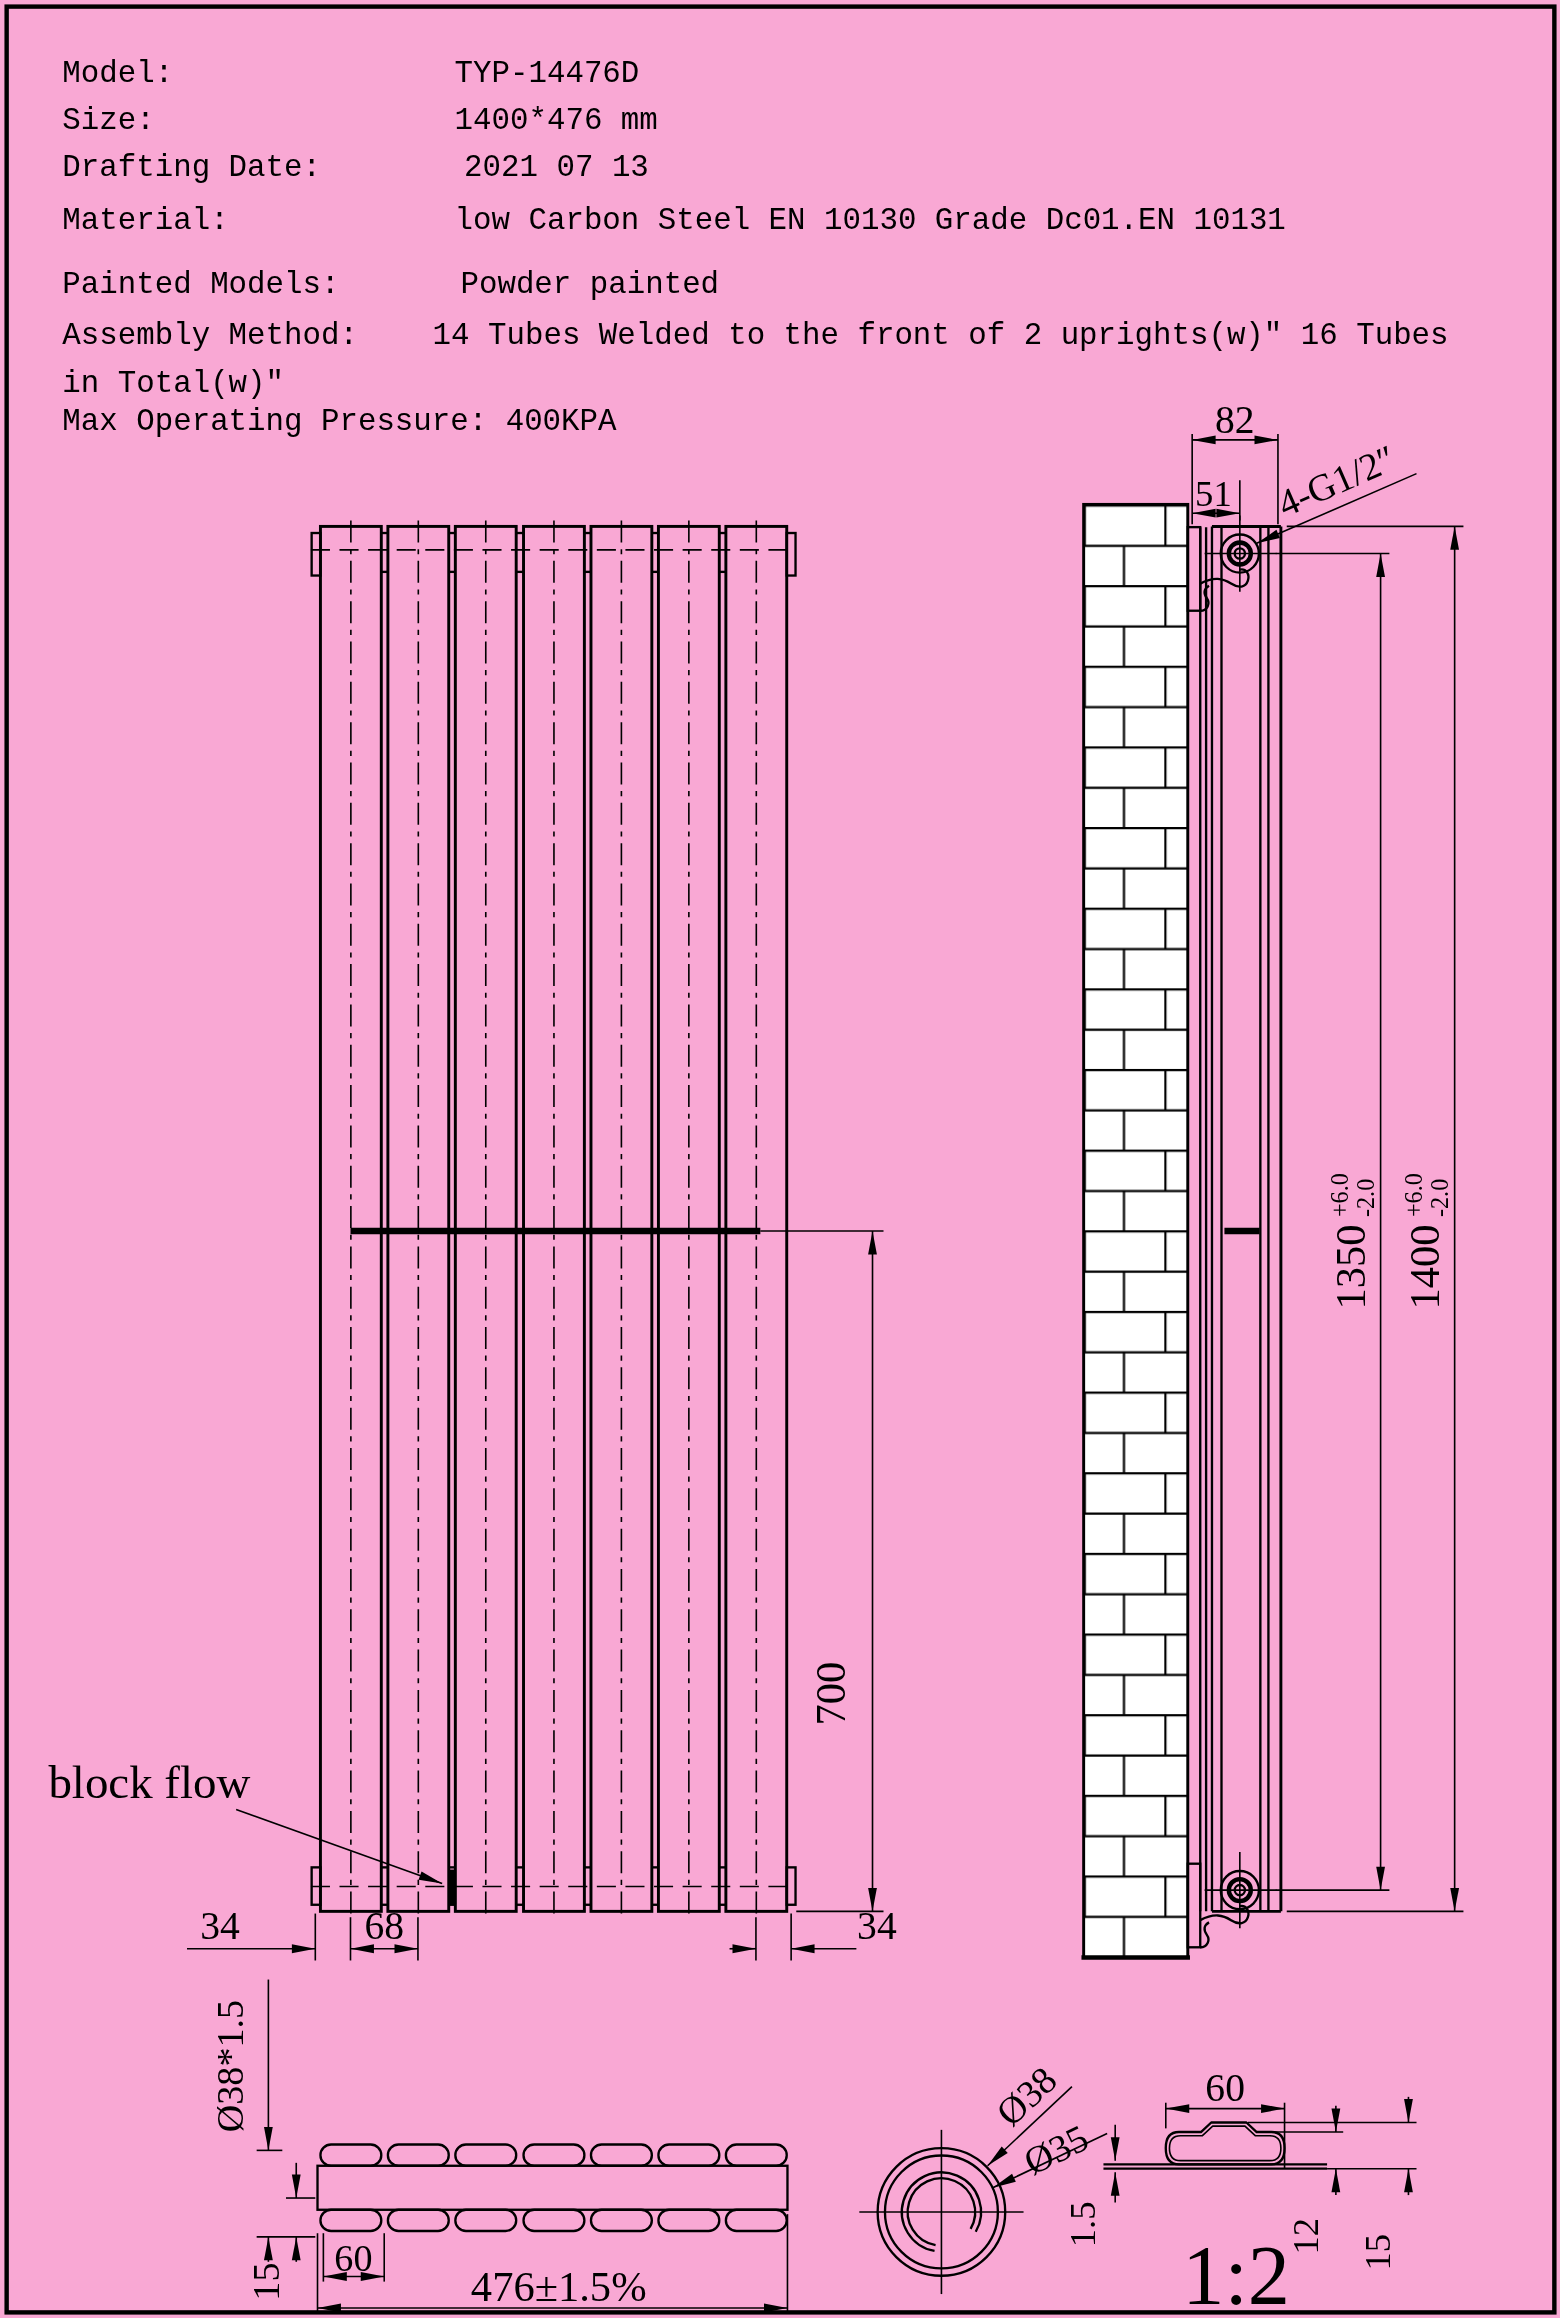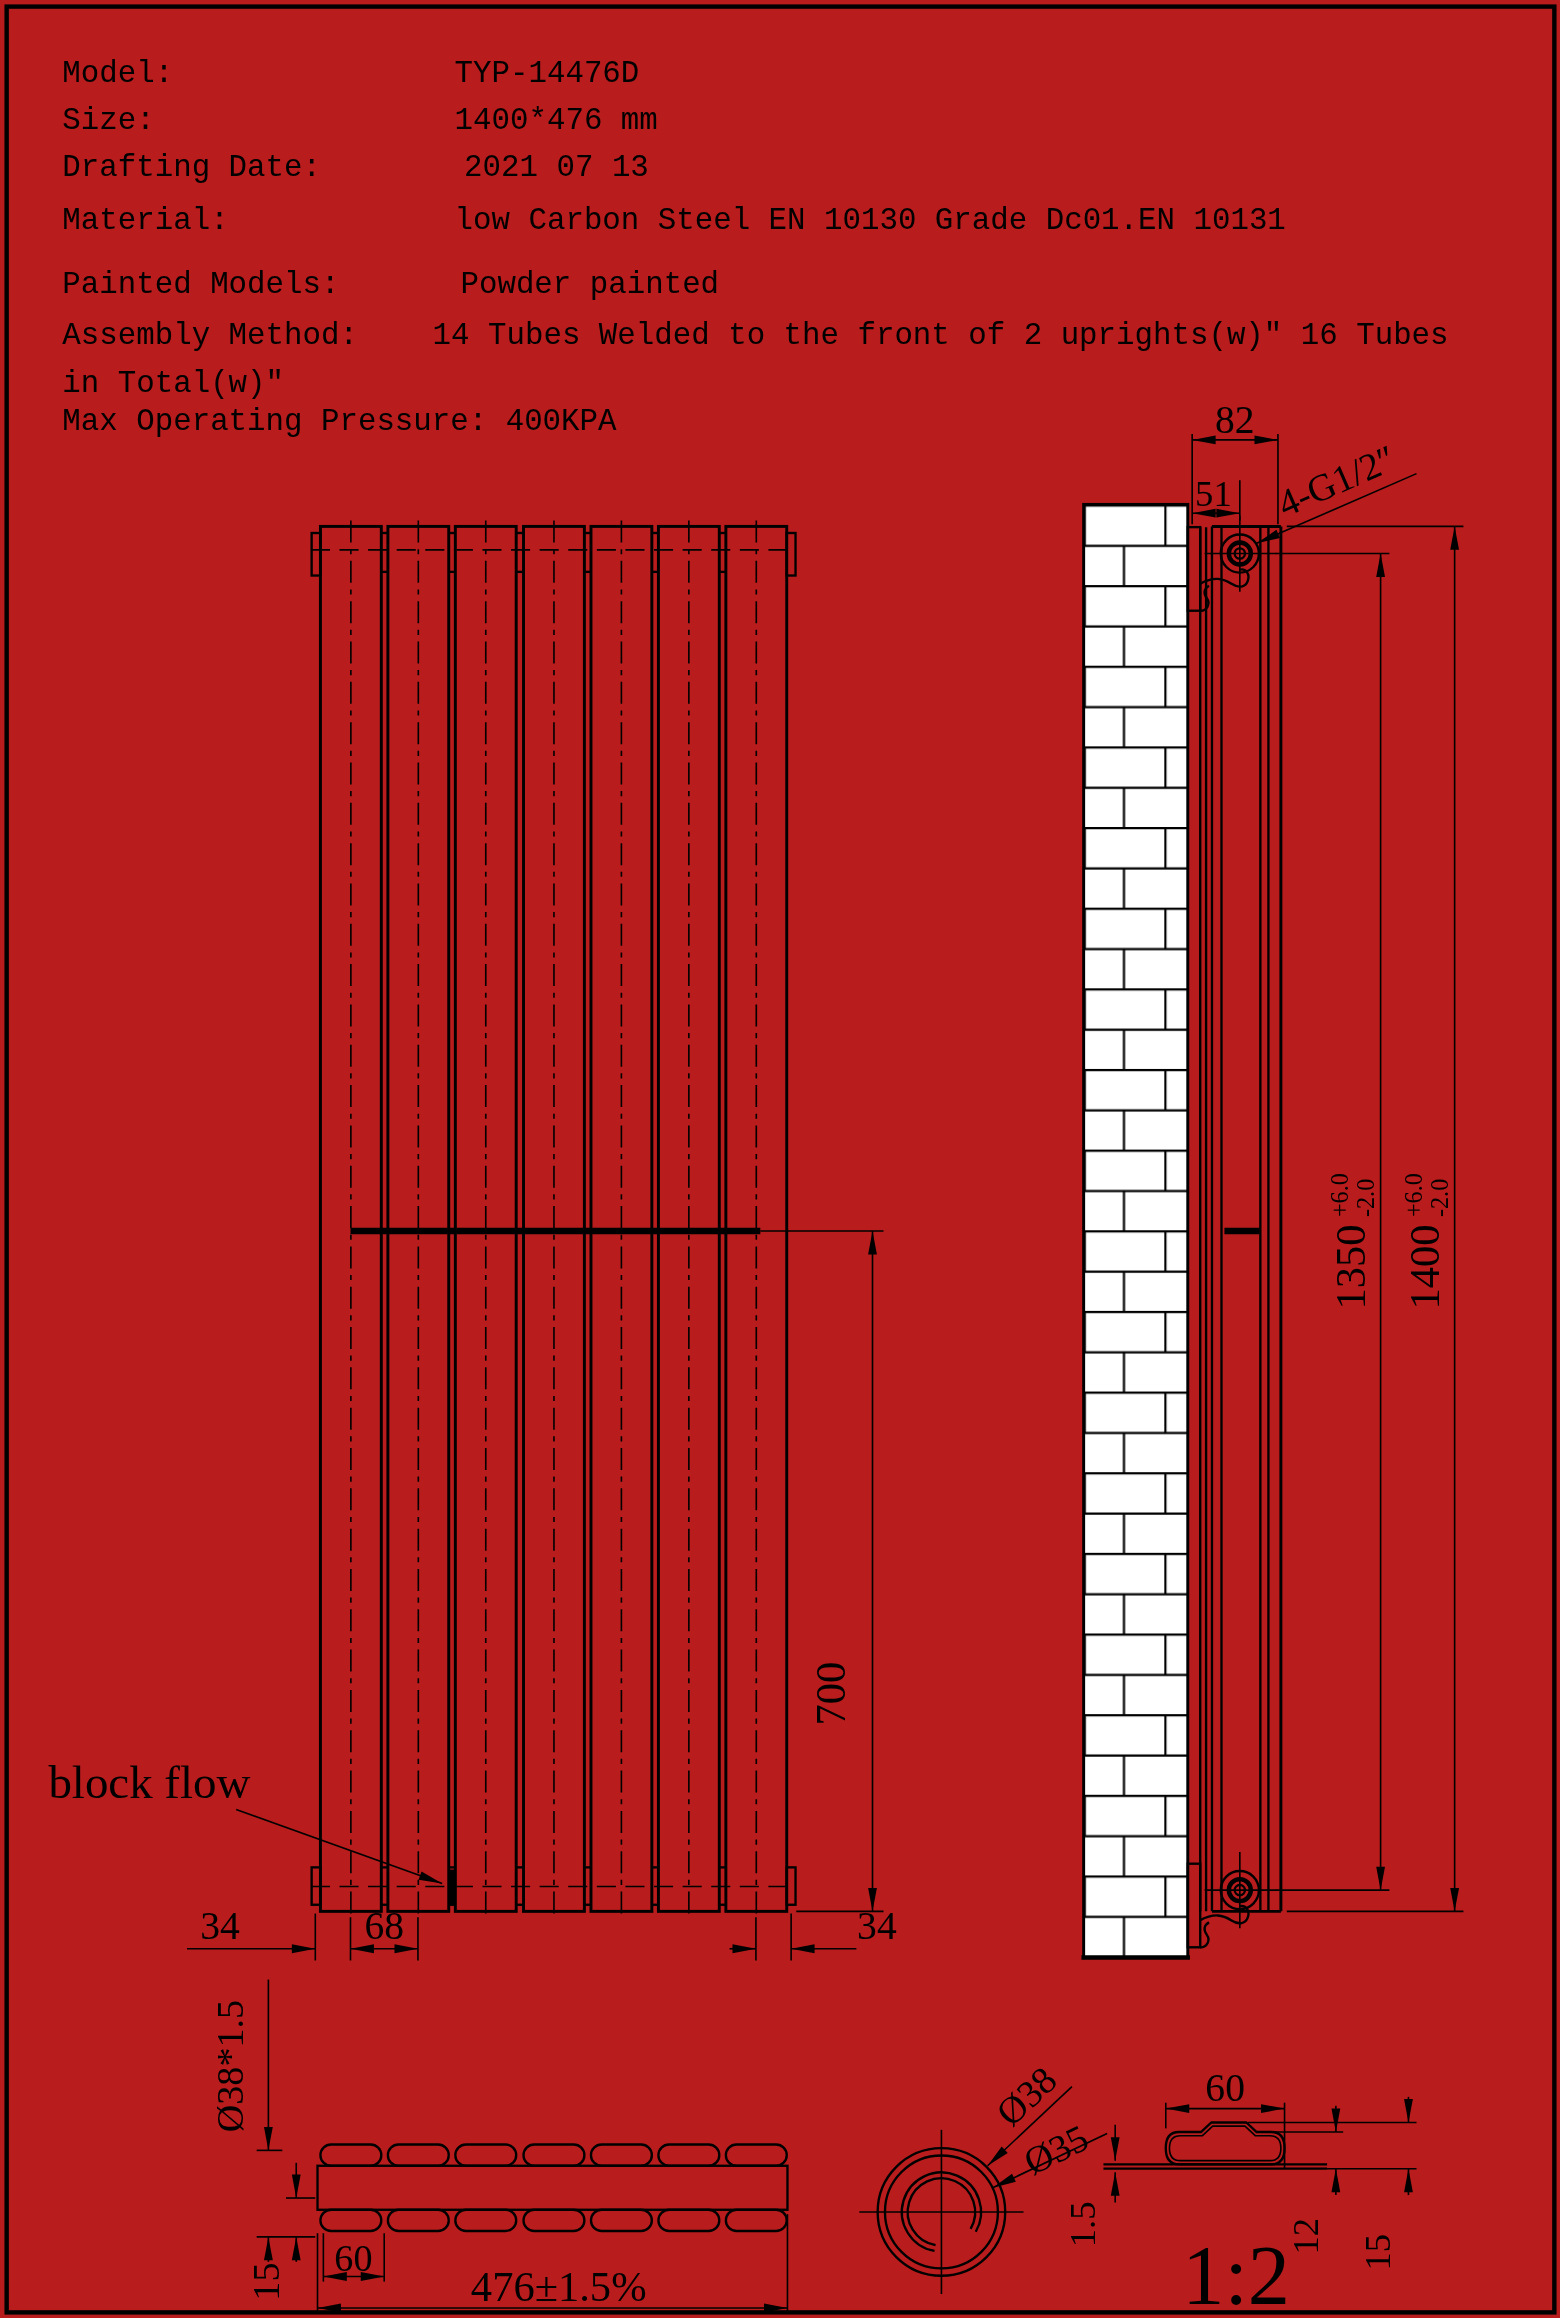--- a/index.html
+++ b/index.html
@@ -1,16 +1,16 @@
 <!DOCTYPE html>
 <html style="font-size:11.7px"><head>
 <meta charset="utf-8">
 <style>
   html,body{margin:0;padding:0;background:#ffffff;}
-  .page{width:1561px;height:2319px;position:relative;background:#b91c1c;}
+  .page{width:1561px;height:2319px;position:relative;background:#f9a8d4;}
   svg{display:block;}
   svg text{font-family:"Liberation Serif",serif;fill:#000;}
   .mono{font-family:"Liberation Mono","DejaVu Sans Mono",monospace;font-size:42px;}
   .dim{font-size:54px;}
   .dim50{font-size:50px;}
   .dim52{font-size:52px;}
   .dim58{font-size:58px;}
   .tol{font-size:33px;}
   .big{font-size:115px;}
   .anno{font-size:64px;}

